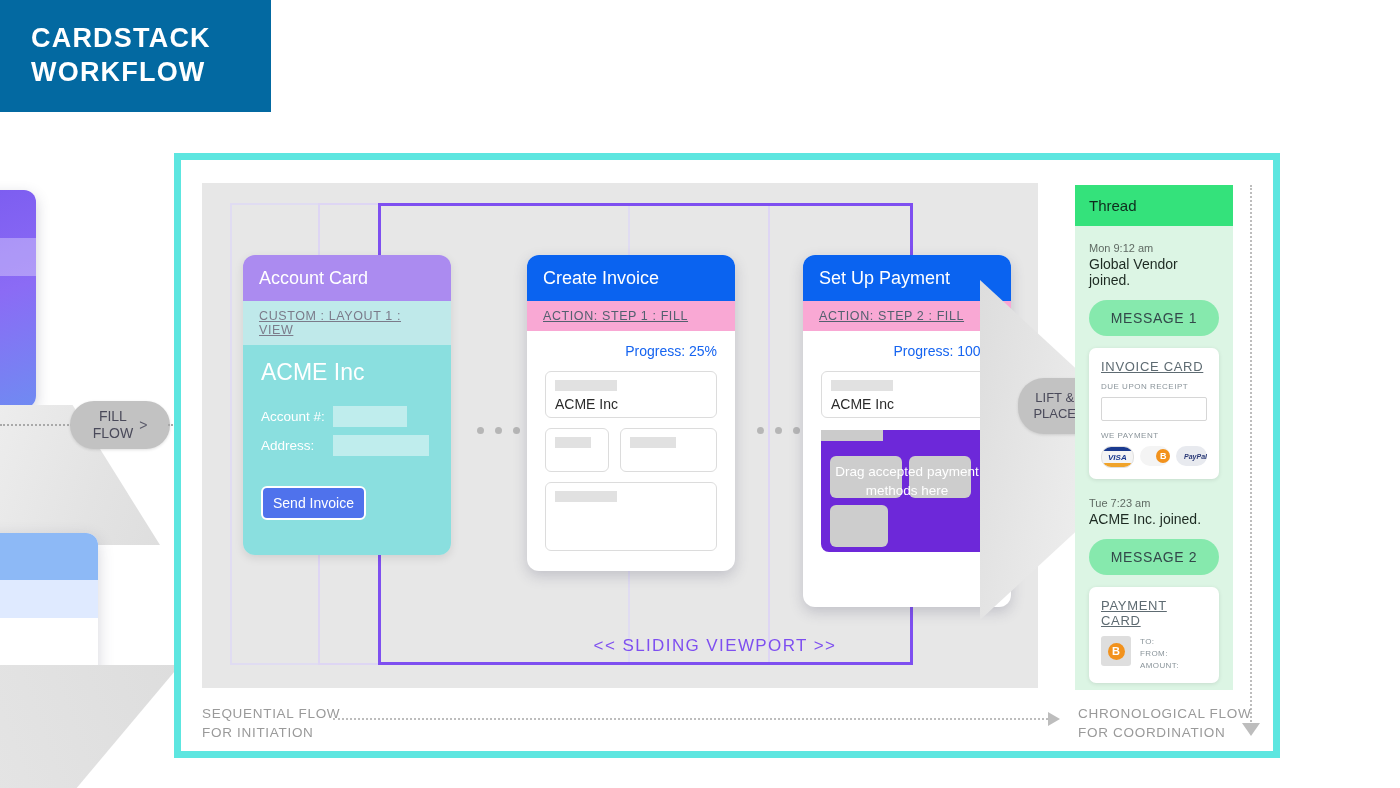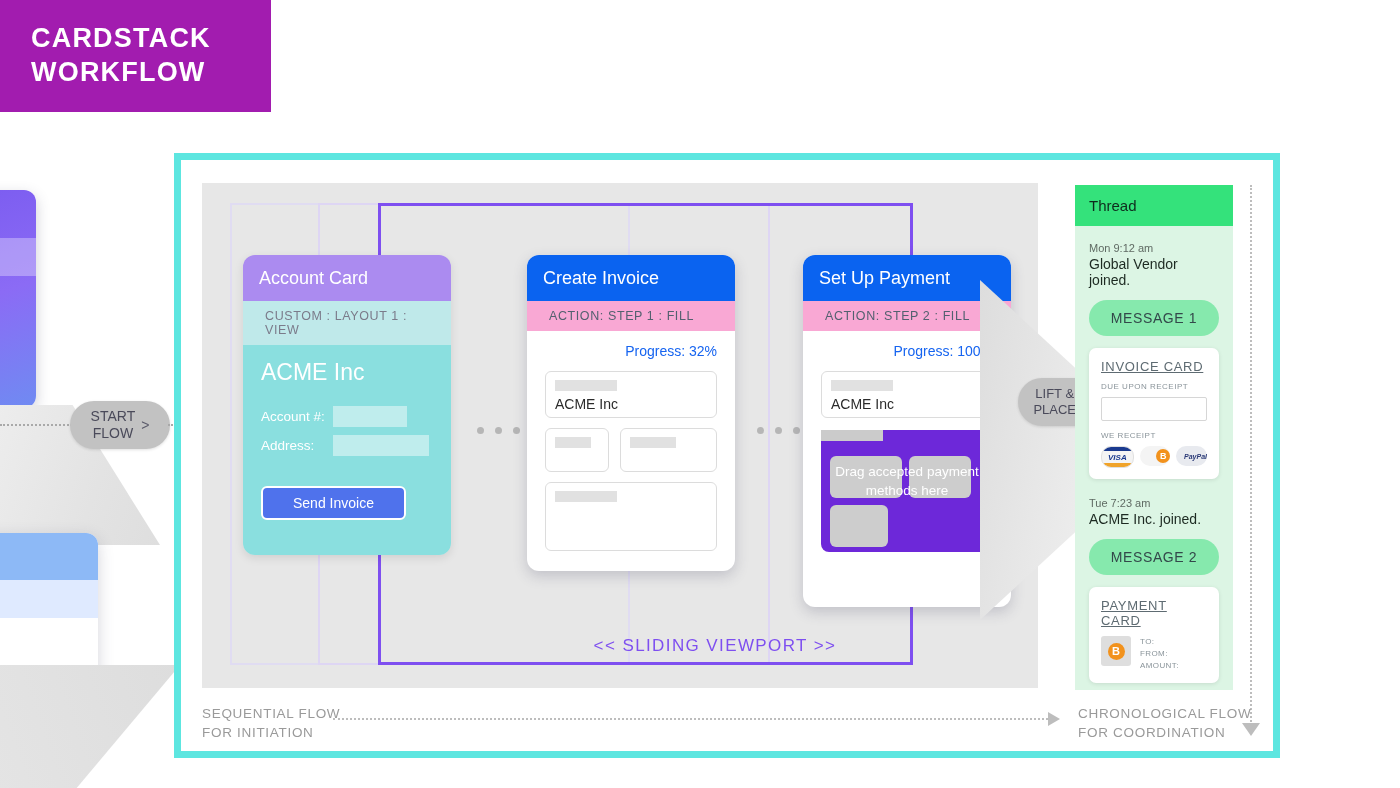--- a/index.html
+++ b/index.html
@@ -2,21 +2,21 @@
 <html><head>
 <meta charset="utf-8">
 <style>
   html,body{margin:0;padding:0;background:#ffffff;}
   body{width:1400px;height:788px;position:relative;overflow:hidden;
        font-family:"Liberation Sans","DejaVu Sans",sans-serif;
        -webkit-font-smoothing:antialiased;}
   .abs{position:absolute;}
 
   
-  #title-banner{left:0;top:0;width:271px;height:112px;background:#a21caf;}
+  #title-banner{left:0;top:0;width:271px;height:112px;background:#0369a1;}
   #title-banner .tline{color:#ffffff;font-size:27px;font-weight:bold;letter-spacing:1.2px;
       line-height:34px;margin-left:31px;}
   #title-banner .t1{padding-top:21px;}
 
   
   #offcard-purple{left:-42px;top:190px;width:78px;height:218px;border-radius:12px;
      background:linear-gradient(160deg,#7b5cf0 0%,#8b6bf5 48%,#6f8bf2 100%);
      box-shadow:0 5px 14px rgba(60,60,90,.25);}
   #offcard-purple .band{position:absolute;left:0;right:0;top:48px;height:38px;background:rgba(255,255,255,.32);}
 
@@ -58,36 +58,36 @@
 
   
   .ellipsis{display:flex;gap:11px;}
   .ellipsis i{display:block;width:7px;height:7px;border-radius:50%;background:#b6b6b6;}
   #ellipsis-1{left:477px;top:427px;}
   #ellipsis-2{left:757px;top:427px;}
 
   
   .card{position:absolute;border-radius:12px;overflow:hidden;}
   .card .hdr{font-size:18px;padding:13px 16px 12px 16px;}
-  .card .sub{font-size:12.5px;letter-spacing:.6px;padding:8px 22px;}
+  .card .sub{font-size:12.5px;letter-spacing:.6px;padding:8px 16px;text-decoration:underline;}
 
   
   #account-card{left:243px;top:255px;width:208px;height:300px;
      box-shadow:0 3px 10px rgba(0,0,0,.10);}
   #account-card .hdr{background:#ab8bf0;color:#ffffff;}
   #account-card .sub{background:#bfe9ea;color:#7b7b8a;}
   #account-card .body{background:#8adfdf;height:100%;padding:14px 18px;}
   #account-card .org{color:#ffffff;font-size:23px;margin-bottom:20px;}
   #account-card .frow{display:flex;align-items:center;margin-bottom:8px;}
   #account-card .flab{color:#ffffff;font-size:13.5px;width:72px;}
   #account-card .fbox{height:21px;background:rgba(255,255,255,.45);}
   #account-card .fbox.w1{width:74px;}
   #account-card .fbox.w2{width:96px;}
   #account-card .btn{margin-top:22px;display:inline-block;background:#4f72ec;color:#fff;
-     border:2px solid #ffffff;border-radius:6px;font-size:14px;padding:7px 30px;}
+     border:2px solid #ffffff;border-radius:6px;font-size:14px;padding:7px 10px;}
 
   
   .action-card{box-shadow:0 5px 14px rgba(60,60,90,.22);background:#ffffff;}
   .action-card .hdr{background:#0a63f0;color:#ffffff;}
   .action-card .sub{background:#f9a8d4;color:#53606f;}
   .action-card .body{padding:12px 18px 16px 18px;position:relative;height:100%;box-sizing:border-box;}
   .action-card .prog{text-align:right;color:#1664f0;font-size:14px;margin-bottom:12px;}
   .field{border:1px solid #dcdcdc;border-radius:6px;background:#fff;position:relative;}
   .field .lbl{position:absolute;left:9px;top:8px;height:11px;background:#e1e1e1;}
   .field .val{position:absolute;left:9px;top:24px;font-size:14px;color:#2b2b2b;}
@@ -114,21 +114,21 @@
   #dropzone .chip.a{width:72px;height:42px;}
   #dropzone .chip.b{width:62px;height:42px;}
   #dropzone .chip.c{width:58px;height:42px;}
   #dropzone .dtxt{position:absolute;left:0;right:0;top:32px;text-align:center;color:#ffffff;
      font-size:13.5px;line-height:19px;}
 
   
   #wedge-lift{left:980px;top:280px;width:140px;height:340px;
      background:linear-gradient(100deg,#dddddd 0%,#e9e9e9 55%,#f2f2f2 100%);
      clip-path:polygon(0 0,100% 38%,100% 62%,0 100%);}
-  #lift-pill{left:1018px;top:378px;width:86px;height:48px;flex-direction:row;}
+  #lift-pill{left:1018px;top:378px;width:86px;height:56px;flex-direction:row;}
   #lift-pill .ptxt{font-size:13px;line-height:16px;text-align:center;}
   #lift-pill .pchev{font-size:13px;margin-left:5px;}
 
   
   #thread-panel{left:1075px;top:185px;width:158px;height:505px;background:#dcf5e4;}
   #thread-header{height:41px;background:#34e27b;color:#0f2b1d;font-size:15px;
      display:flex;align-items:center;padding-left:14px;}
   #thread-panel .tbody{padding:16px 14px 0 14px;}
   .tstamp{color:#5f6a63;font-size:11px;margin-bottom:2px;}
   .tevent{color:#1d2a22;font-size:14px;margin-bottom:12px;}
@@ -188,21 +188,21 @@
 <div class="abs" id="offcard-blue">
   <div class="bh"></div>
   <div class="bs"></div>
 
 </div>
 <div class="abs" id="wedge-grey-bottom"></div>
 
 <div class="abs" id="startflow-line-l"></div>
 <div class="abs pill" id="start-flow-pill">
   <div class="ptxt">
-    <div>START</div>
+    <div>FILL</div>
     <div>FLOW</div>
   </div>
   <div class="pchev">&gt;</div>
 </div>
 <div class="abs" id="startflow-line-r"></div>
 
 <div class="abs" id="canvas-frame"></div>
 <div class="abs" id="stage"></div>
 
 <div class="abs vp" id="vp-ghost1"></div>
@@ -235,21 +235,21 @@
       <div class="fbox w2"></div>
     </div>
     <div class="btn">Send Invoice</div>
   </div>
 </div>
 
 <div class="card action-card" id="invoice-card">
   <div class="hdr">Create Invoice</div>
   <div class="sub">ACTION: STEP 1 : FILL</div>
   <div class="body">
-    <div class="prog">Progress: 32%</div>
+    <div class="prog">Progress: 25%</div>
     <div class="field f1">
       <div class="lbl"></div>
       <div class="val">ACME Inc</div>
     </div>
     <div class="frow2">
       <div class="field f2">
         <div class="lbl"></div>
       </div>
       <div class="field f3">
         <div class="lbl"></div>
@@ -298,21 +298,21 @@
   <div class="tbody">
 
     <div>
       <div class="tstamp">Mon 9:12 am</div>
       <div class="tevent">Global Vendor joined.</div>
       <div class="msg-bubble">MESSAGE 1</div>
       <div class="att">
         <div class="at-title">INVOICE CARD</div>
         <div class="at-sub">DUE UPON RECEIPT</div>
         <div class="at-box"></div>
-        <div class="at-sub">WE RECEIPT</div>
+        <div class="at-sub">WE PAYMENT</div>
         <div class="pays">
           <div class="pm visa">
             <div class="vtop"></div>
             <div class="vmid">VISA</div>
             <div class="vbot"></div>
           </div>
           <div class="pm btc">
             <div class="bc">B</div>
           </div>
           <div class="pm pp">PayPal</div>

